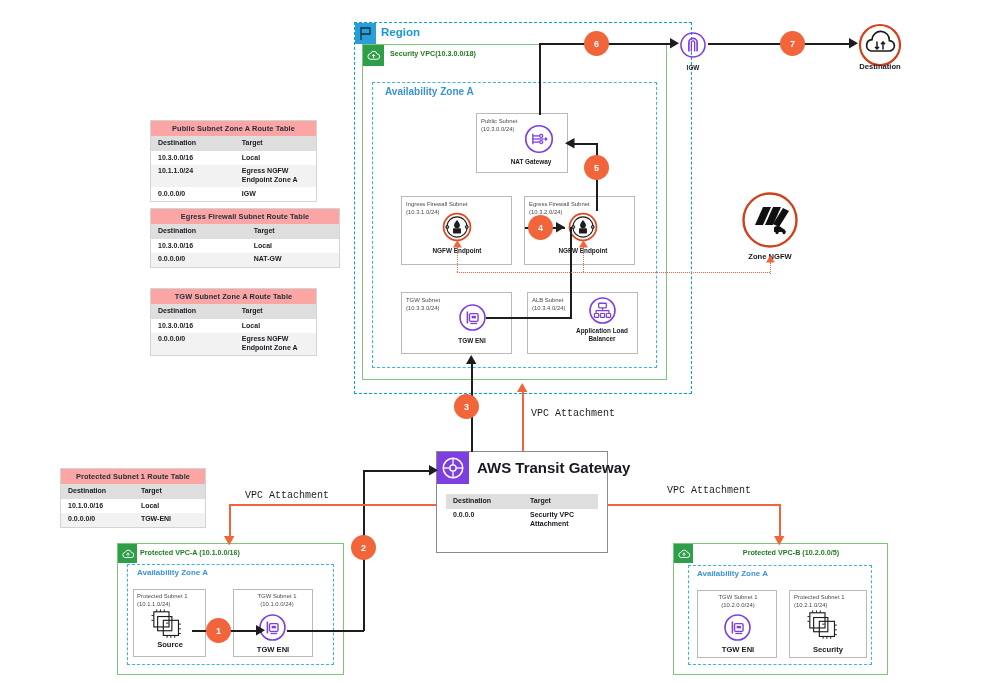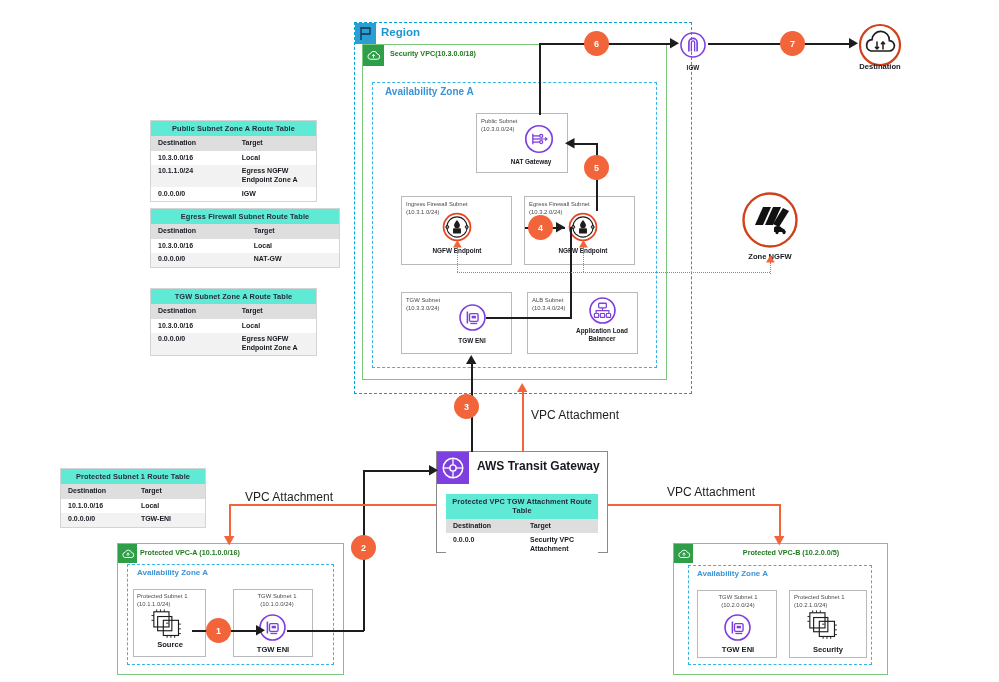--- a/index.html
+++ b/index.html
@@ -2,21 +2,21 @@
 <html><head>
 <meta charset="utf-8">
 <style>
   html,body{margin:0;padding:0;background:#ffffff;}
   body{width:999px;height:682px;position:relative;overflow:hidden;
        font-family:"Liberation Sans","DejaVu Sans",sans-serif;color:#16191f;}
   .abs{position:absolute;box-sizing:border-box;}
 
   
   .rt{border:1px solid #d4d4d4;background:#ffffff;}
-  .rt-title{background:#5eead4;color:#232f3e;font-weight:bold;text-align:center;
+  .rt-title{background:#fca5a5;color:#232f3e;font-weight:bold;text-align:center;
             padding:3px 2px;font-size:7.4px;line-height:1.25;letter-spacing:.1px;}
   .rt-head{display:flex;background:#dedede;font-weight:bold;font-size:7px;}
   .rt-row{display:flex;font-size:7px;background:#ffffff;}
   .rt-row.alt{background:#f2f2f2;}
   .rt-c1{width:52%;padding:2.5px 0 2.5px 7px;box-sizing:border-box;font-weight:bold;}
   .rt-c2{width:48%;padding:2.5px 0 2.5px 5px;box-sizing:border-box;font-weight:bold;line-height:1.25;}
   .rt-head .rt-c1,.rt-head .rt-c2{padding-top:3px;padding-bottom:3px;}
 
   
   .region-box{border:1.4px dashed #00a4d9;}
@@ -33,23 +33,23 @@
   .node-lbl{font-size:6.4px;font-weight:bold;color:#16191f;text-align:center;line-height:1.2;}
   .node-lbl.big{font-size:7.6px;}
 
   
   .ln{background:#1d1d1d;}
   .ln-o{background:#f2653a;}
   .dotline{border-top:1.6px dotted #f2653a;}
   .dotline-v{border-left:1.6px dotted #f2653a;}
   .badge{border-radius:50%;background:#f2643a;color:#fff;font-weight:bold;
          display:flex;align-items:center;justify-content:center;font-size:9px;}
-  .attach-lbl{font-size:12px;color:#1d1d1d;}
+  .attach-lbl{font-size:10px;color:#1d1d1d;font-family:Liberation Mono, monospace;}
   .tgw-panel{border:1px solid #8a8a8a;background:#fff;}
-  .tgw-title{font-weight:bold;font-size:12px;color:#16191f;}
+  .tgw-title{font-weight:bold;font-size:15px;color:#16191f;}
   .tgw-ico{background:#7d3fe0;display:flex;align-items:center;justify-content:center;}
   svg{display:block;}
 </style>
 </head>
 <body>
 
 <div class="abs rt" style="left:150px;top:120px;width:167px;">
   <div class="rt-title">Public Subnet Zone A Route Table</div>
   <div class="rt-head">
     <div class="rt-c1">Destination</div>
@@ -261,21 +261,20 @@
         <line x1="14" y1="3.5" x2="14" y2="10.6"></line>
         <line x1="14" y1="17.4" x2="14" y2="24.5"></line>
         <line x1="3.5" y1="14" x2="10.6" y2="14"></line>
         <line x1="17.4" y1="14" x2="24.5" y2="14"></line>
       </g>
     </svg>
 </div>
 <div class="abs tgw-title" style="left:477px;top:459px;">AWS Transit Gateway</div>
 
 <div class="abs rt" style="left:446px;top:494px;width:152px;border:none;">
-  <div class="rt-title">Protected VPC TGW Attachment Route Table</div>
   <div class="rt-head">
     <div class="rt-c1">Destination</div>
     <div class="rt-c2">Target</div>
   </div>
   <div class="rt-row">
     <div class="rt-c1">0.0.0.0</div>
     <div class="rt-c2">Security VPC Attachment</div>
   </div>
 </div>
 

